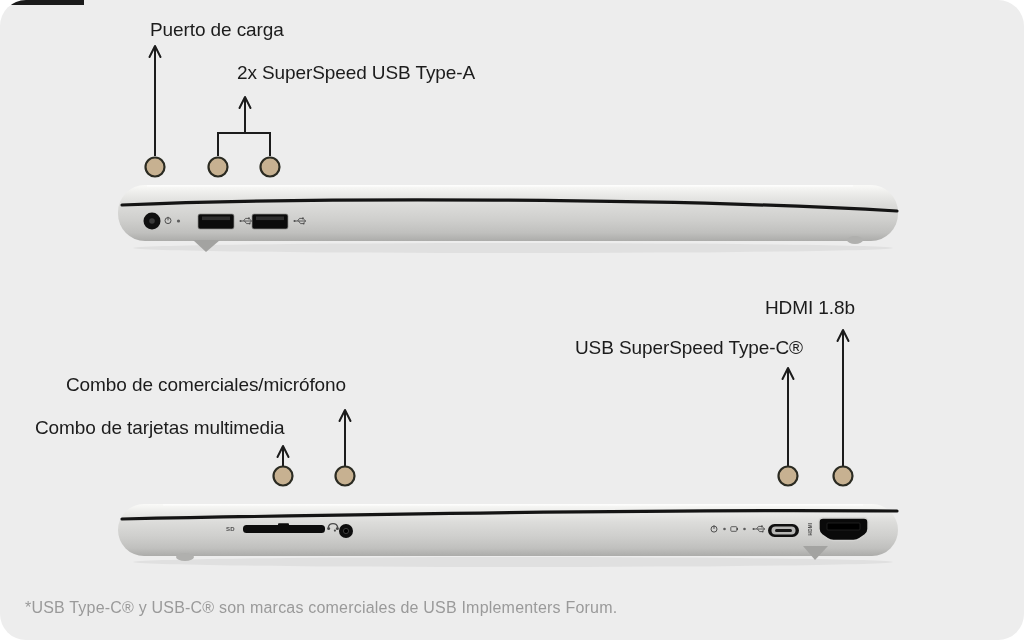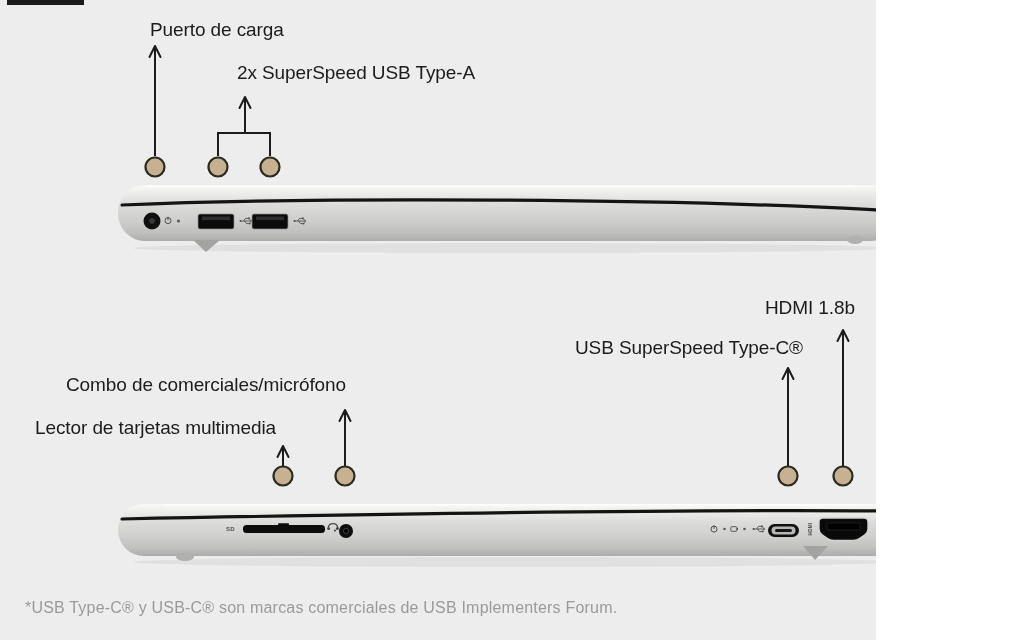--- a/index.html
+++ b/index.html
@@ -1,19 +1,20 @@
 <!DOCTYPE html>
 <html style="--bg: #EDEDED; --ink: #1C1C1C; --muted: #9A9A9A; --dot: #C7B191; --dot-ring: #2B2B22; --chassis-hi: #F7F7F5; --chassis-mid: #D8D8D6; --chassis-lo: #B2B2B0; --lid-gap: #141414; --port-black: #0D0D0D; --icon-gray: #4F4F4F;"><head>
 <meta charset="utf-8">
 <style>
   html,body{margin:0;padding:0;background:#fff;}
   .canvas{
-    position:relative;width:876px;height:640px;overflow:hidden;
+    position:relative;width:1024px;height:640px;overflow:hidden;
     background:var(--bg,#EDEDED);
     font-family:"Liberation Sans",sans-serif;
+    border-radius:26px;
   }
   .corner-mark{position:absolute;left:7px;top:0;width:77px;height:5px;background:#1B1B1B;}
   .callout-label{
     position:absolute;font-size:19px;line-height:1.1;font-weight:500;
     color:var(--ink,#1C1C1C);letter-spacing:-0.1px;white-space:nowrap;
   }
   .footnote{
     position:absolute;left:25px;top:599px;font-size:16px;
     color:var(--muted,#9A9A9A);letter-spacing:0.2px;white-space:nowrap;
   }
@@ -30,21 +31,21 @@
 </head>
 <body>
 
 <div class="canvas">
 
   <div class="corner-mark"></div>
 
   <div class="callout-label" style="left:150px;top:20px;">Puerto de carga</div>
   <div class="callout-label" style="left:237px;top:63px;">2x SuperSpeed USB Type-A</div>
   <div class="callout-label" style="left:66px;top:375px;">Combo de comerciales/micrófono</div>
-  <div class="callout-label" style="left:35px;top:418px;">Lector de tarjetas multimedia</div>
+  <div class="callout-label" style="left:35px;top:418px;">Combo de tarjetas multimedia</div>
   <div class="callout-label" style="left:575px;top:338px;text-align:center;">USB SuperSpeed Type-C®</div>
   <div class="callout-label" style="left:765px;top:298px;">HDMI 1.8b</div>
 
   <svg class="overlay" viewBox="0 0 1024 640">
     <defs>
       <linearGradient id="silver" x1="0" y1="0" x2="0" y2="1">
         <stop offset="0" stop-color="#FAFAF8"></stop>
         <stop offset="0.14" stop-color="#EDEDEB"></stop>
         <stop offset="0.35" stop-color="#DCDCDA"></stop>
         <stop offset="0.62" stop-color="#CFCFCD"></stop>

